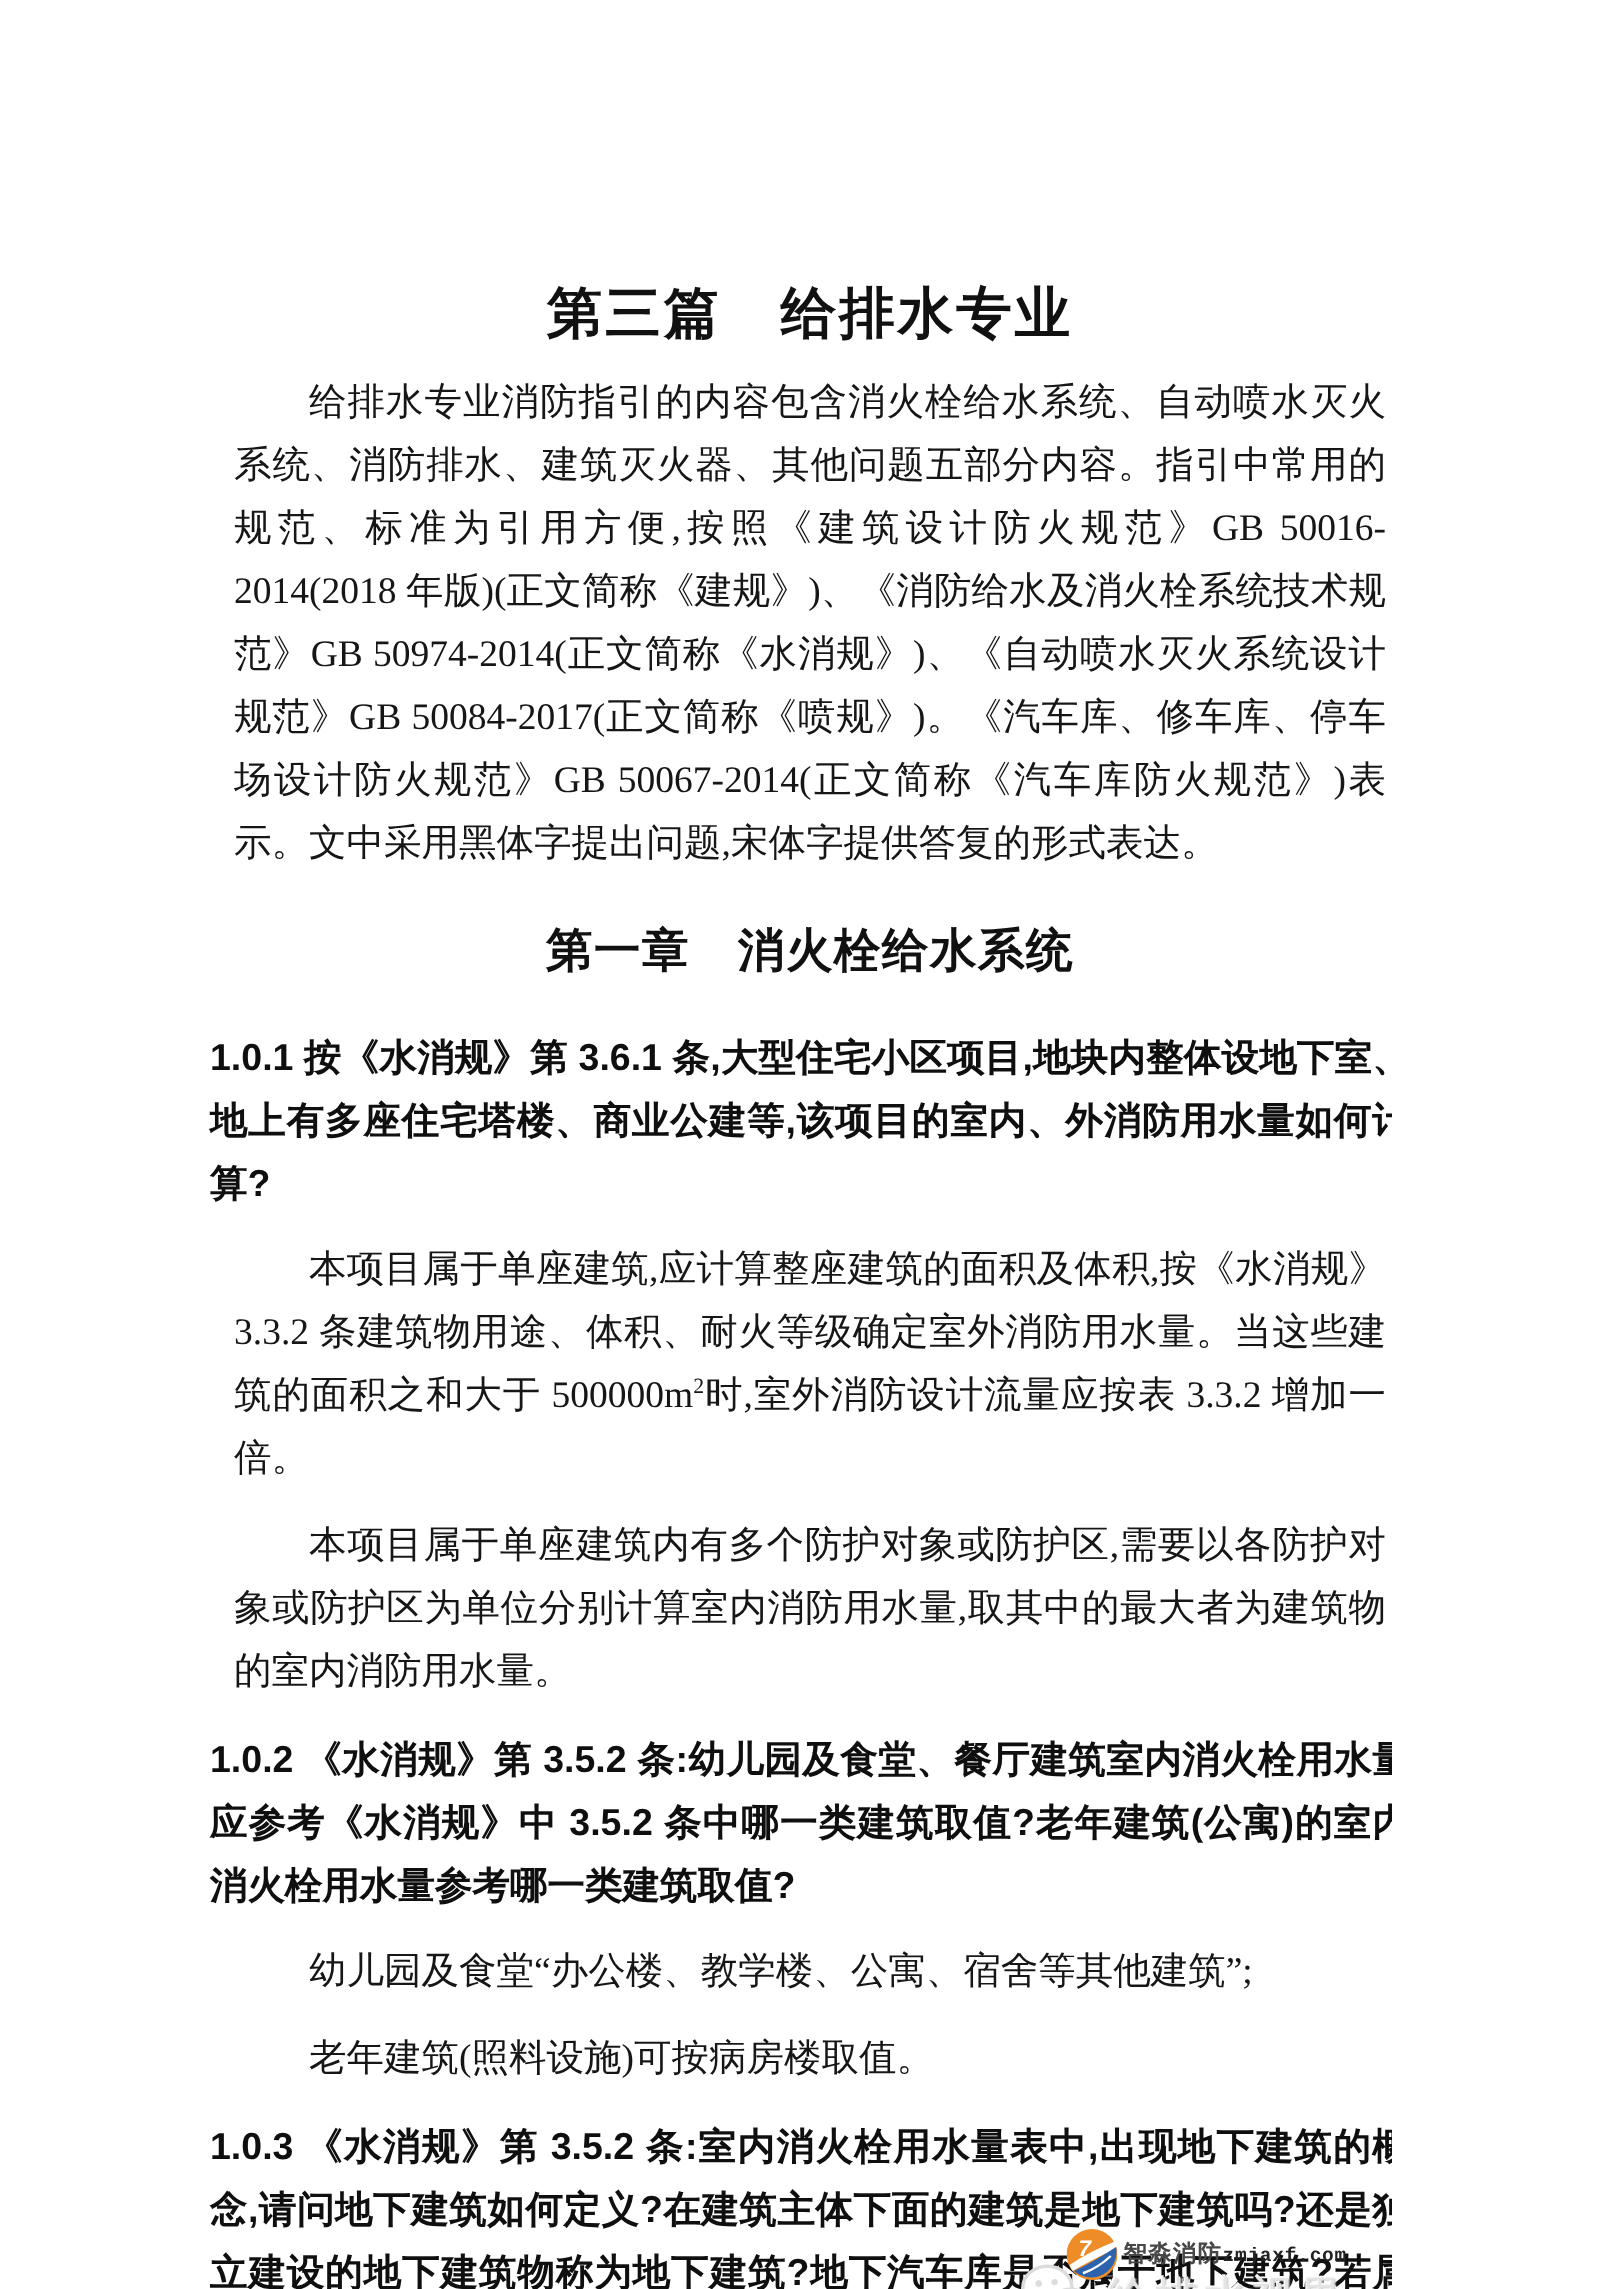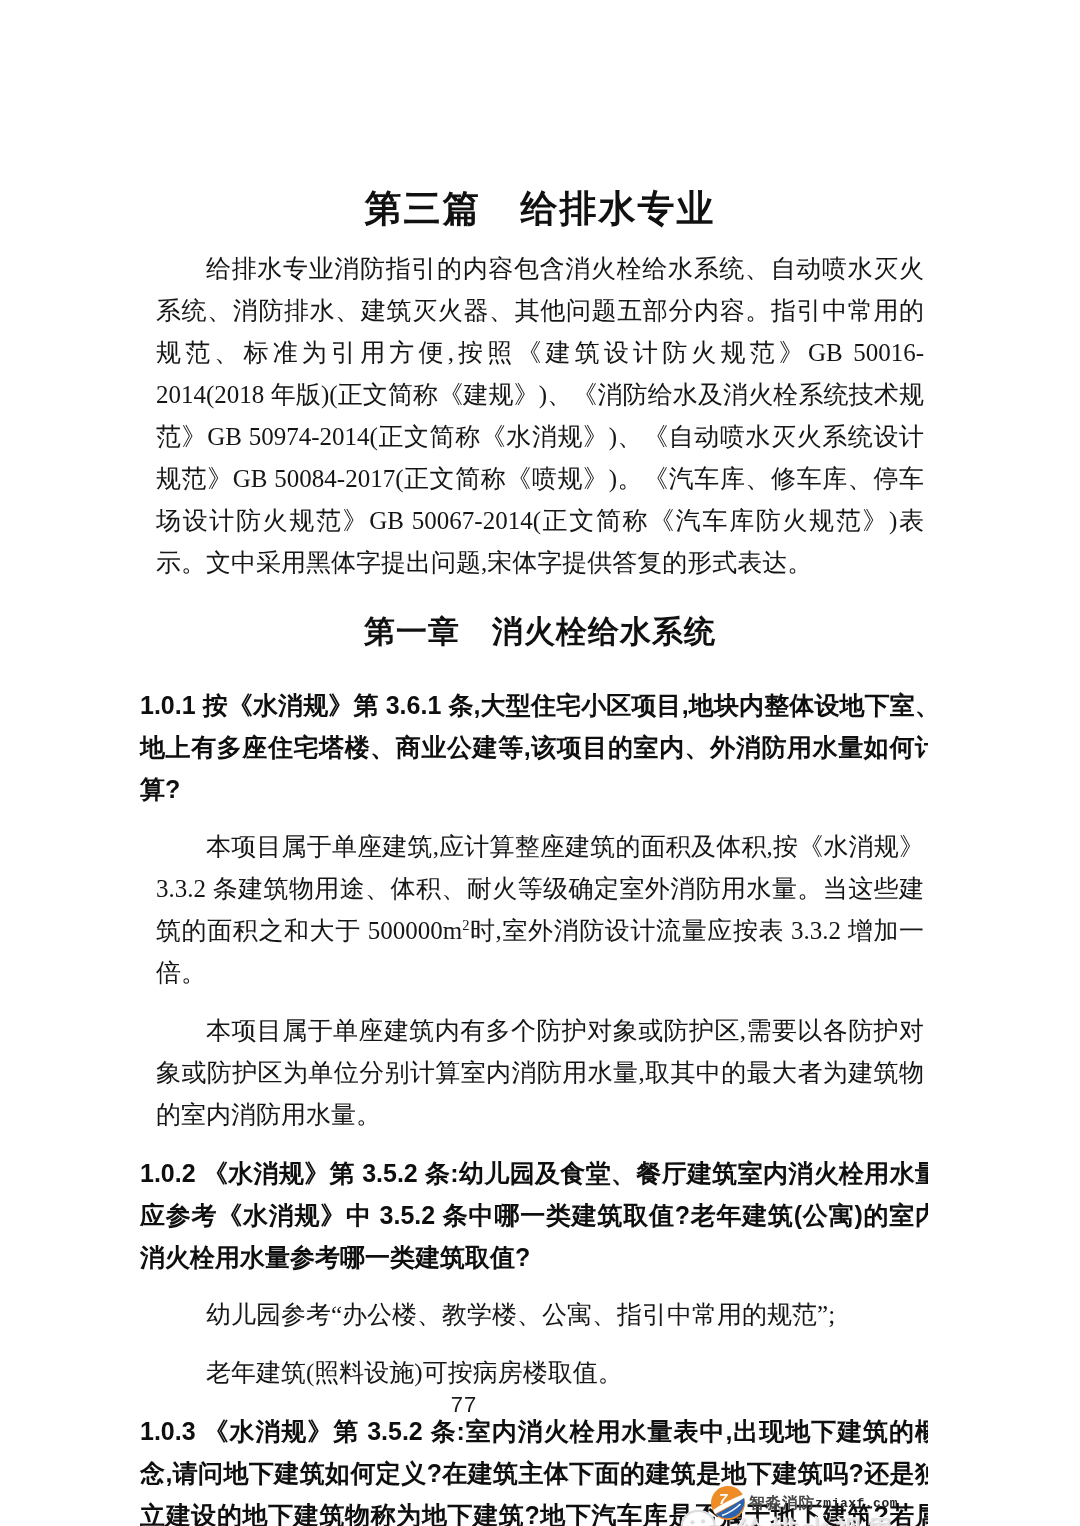--- a/index.html
+++ b/index.html
@@ -31,21 +31,21 @@
     margin:16px;
     font-size:25px;
     line-height:42px;
     text-align:justify;
     text-justify:inter-ideograph;
   }
   .indent { text-indent:2em; }
   .chapter-title {
     margin:30px 0 30px 0;
     text-align:center;
-    font-family:Liberation Mono, monospace;
+    font-family:Liberation Serif, serif;
     font-weight:700;
     font-size:31px;
     line-height:40px;
     letter-spacing:1px;
     color:#111;
   }
   p.question {
     margin:0;
     font-family:"Liberation Sans", sans-serif;
     font-weight:700;
@@ -117,28 +117,27 @@
     <h2 class="chapter-title">第一章　消火栓给水系统</h2>
 
     <p class="question">1.0.1 按《水消规》第 3.6.1 条,大型住宅小区项目,地块内整体设地下室、地上有多座住宅塔楼、商业公建等,该项目的室内、外消防用水量如何计算?</p>
 
     <p class="body indent"><span>本项目属于单座建筑,应计算整座建筑的面积及体积,按《水消规》3.3.2 条建筑物用途、体积、耐火等级确定室外消防用水量。当这些建筑的面积之和大于 500000m</span><sup class="exp">2</sup><span>时,室外消防设计流量应按表 3.3.2 增加一倍。</span></p>
 
     <p class="body indent">本项目属于单座建筑内有多个防护对象或防护区,需要以各防护对象或防护区为单位分别计算室内消防用水量,取其中的最大者为建筑物的室内消防用水量。</p>
 
     <p class="question">1.0.2 《水消规》第 3.5.2 条:幼儿园及食堂、餐厅建筑室内消火栓用水量应参考《水消规》中 3.5.2 条中哪一类建筑取值?老年建筑(公寓)的室内消火栓用水量参考哪一类建筑取值?</p>
 
-    <p class="body indent">幼儿园参考“办公楼、教学楼、公寓、指引中常用的规范”;</p>
+    <p class="body indent">幼儿园及食堂“办公楼、教学楼、公寓、宿舍等其他建筑”;</p>
     <p class="body indent">老年建筑(照料设施)可按病房楼取值。</p>
 
     <p class="question">1.0.3 《水消规》第 3.5.2 条:室内消火栓用水量表中,出现地下建筑的概念,请问地下建筑如何定义?在建筑主体下面的建筑是地下建筑吗?还是独立建设的地下建筑物称为地下建筑?地下汽车库是否属于地下建筑?若属于该处消火栓用水量就会比汽车库用水量大的很多。</p>
 
   </div>
 
-  <div class="page-number">77</div>
 
   <div class="wm-wechat">
     <span class="wm-icon">
       <svg width="54" height="52" viewBox="0 0 56 52" aria-hidden="true">
         <ellipse cx="21" cy="19" rx="17" ry="15" fill="#ffffff" stroke="#dcdcdc" stroke-width="2.4"></ellipse>
         <path d="M12 31 L8 41 L19 34 Z" fill="#ffffff" stroke="#dcdcdc" stroke-width="2"></path>
         <circle cx="15" cy="16" r="2.2" fill="#dcdcdc"></circle>
         <circle cx="26" cy="15" r="2.2" fill="#dcdcdc"></circle>
         <ellipse cx="37" cy="33" rx="15" ry="13" fill="#ffffff" stroke="#dcdcdc" stroke-width="2.4"></ellipse>
         <path d="M41 44 L46 51 L34 46 Z" fill="#ffffff" stroke="#dcdcdc" stroke-width="2"></path>

